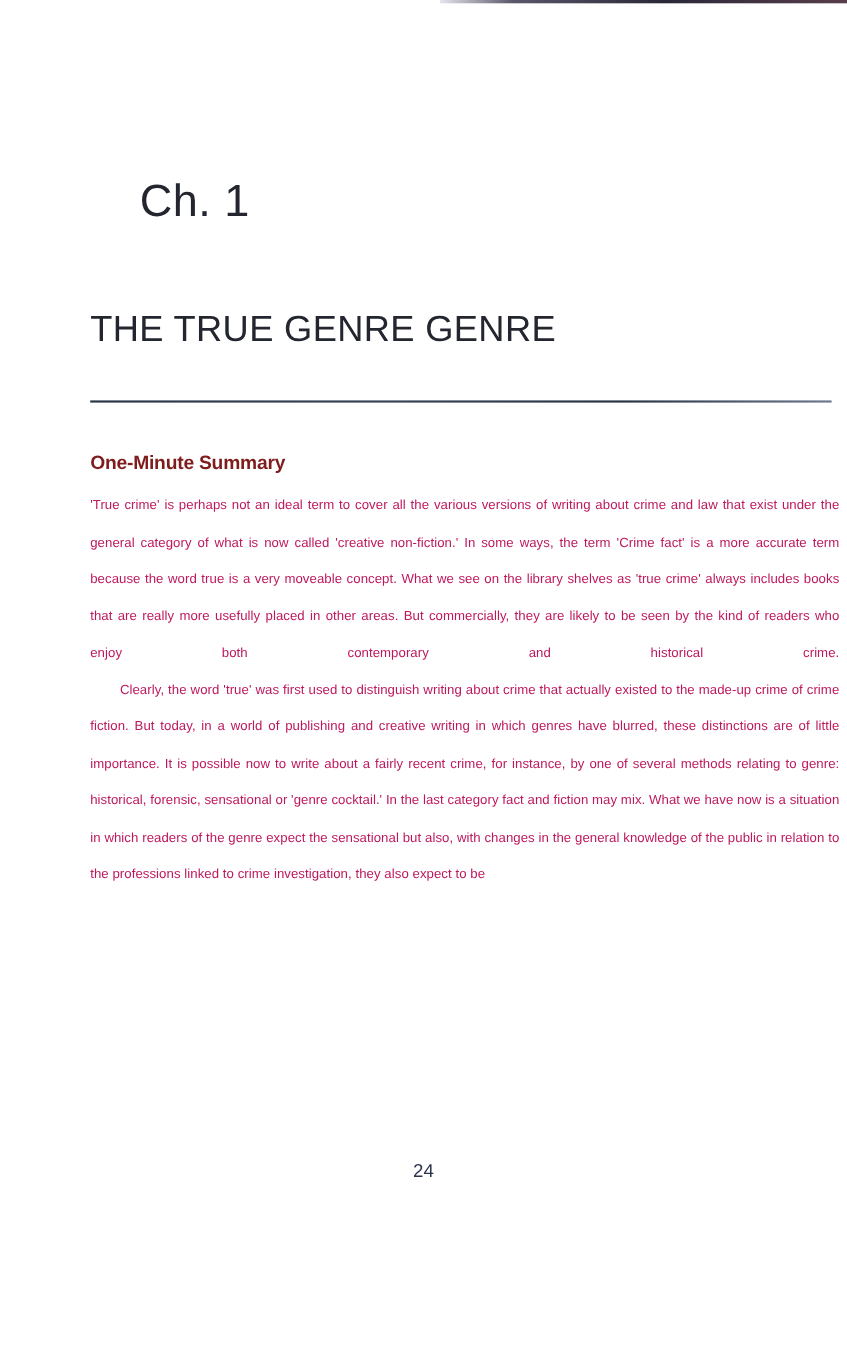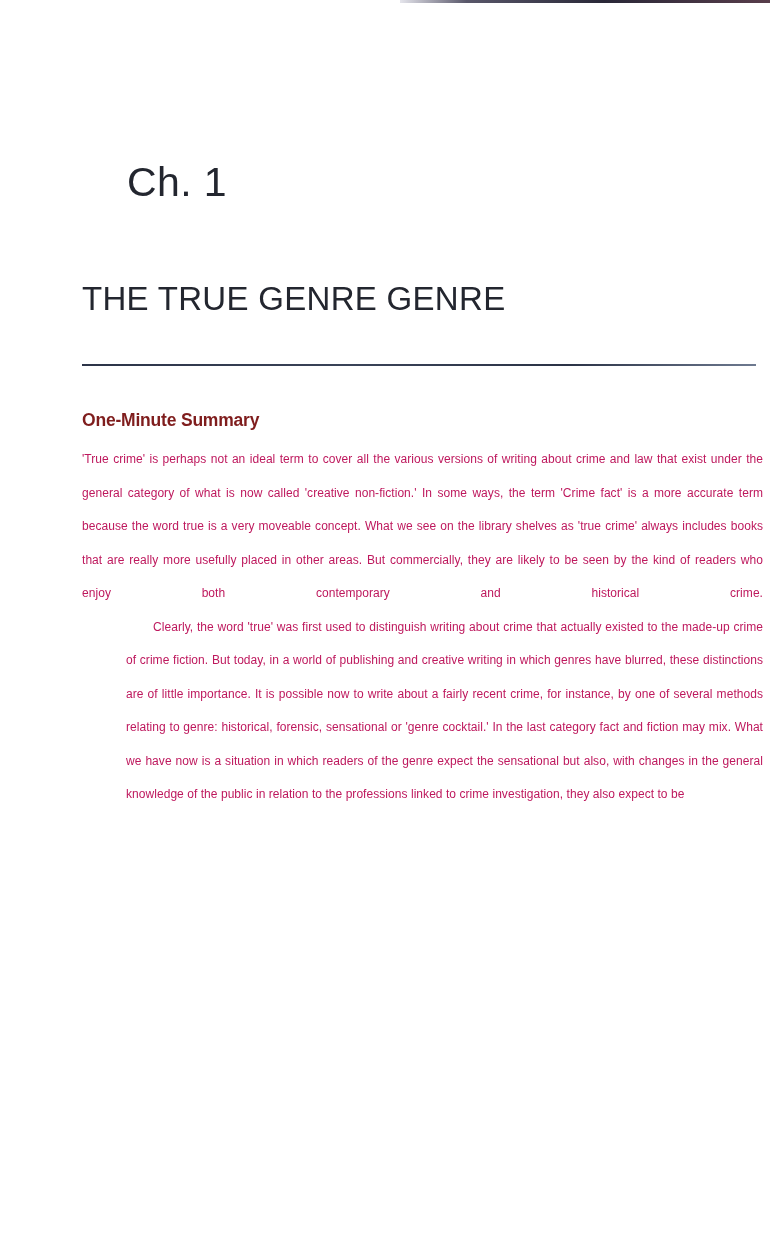--- a/index.html
+++ b/index.html
@@ -88,21 +88,20 @@
     line-height: 33.5px;
     text-align: justify;
     color: #be185d;
     letter-spacing: 0.05px;
   }
   .body-text p {
     margin: 0;
   }
   .body-text p.indented {
     text-indent: 27px;
-    margin-left: 44px;
   }
   
   .body-text p.full-justify {
     text-align-last: justify;
   }
 
   .page-number {
     position: absolute;
     left: 0;
     top: 1055px;
@@ -125,14 +124,15 @@
 
   <div class="divider-rule"></div>
 
   <div class="section-heading">One-Minute Summary</div>
 
   <div class="body-text">
     <p class="full-justify">'True crime' is perhaps not an ideal term to cover all the various versions of writing about crime and law that exist under the general category of what is now called 'creative non-fiction.' In some ways, the term 'Crime fact' is a more accurate term because the word true is a very moveable concept. What we see on the library shelves as 'true crime' always includes books that are really more usefully placed in other areas. But commercially, they are likely to be seen by the kind of readers who enjoy both contemporary and historical crime.</p>
     <p class="indented">Clearly, the word 'true' was first used to distinguish writing about crime that actually existed to the made-up crime of crime fiction. But today, in a world of publishing and creative writing in which genres have blurred, these distinctions are of little importance. It is possible now to write about a fairly recent crime, for instance, by one of several methods relating to genre: historical, forensic, sensational or 'genre cocktail.' In the last category fact and fiction may mix. What we have now is a situation in which readers of the genre expect the sensational but also, with changes in the general knowledge of the public in relation to the professions linked to crime investigation, they also expect to be</p>
   </div>
 
+  <div class="page-number">24</div>
 
 </div>
 
 </body></html>

